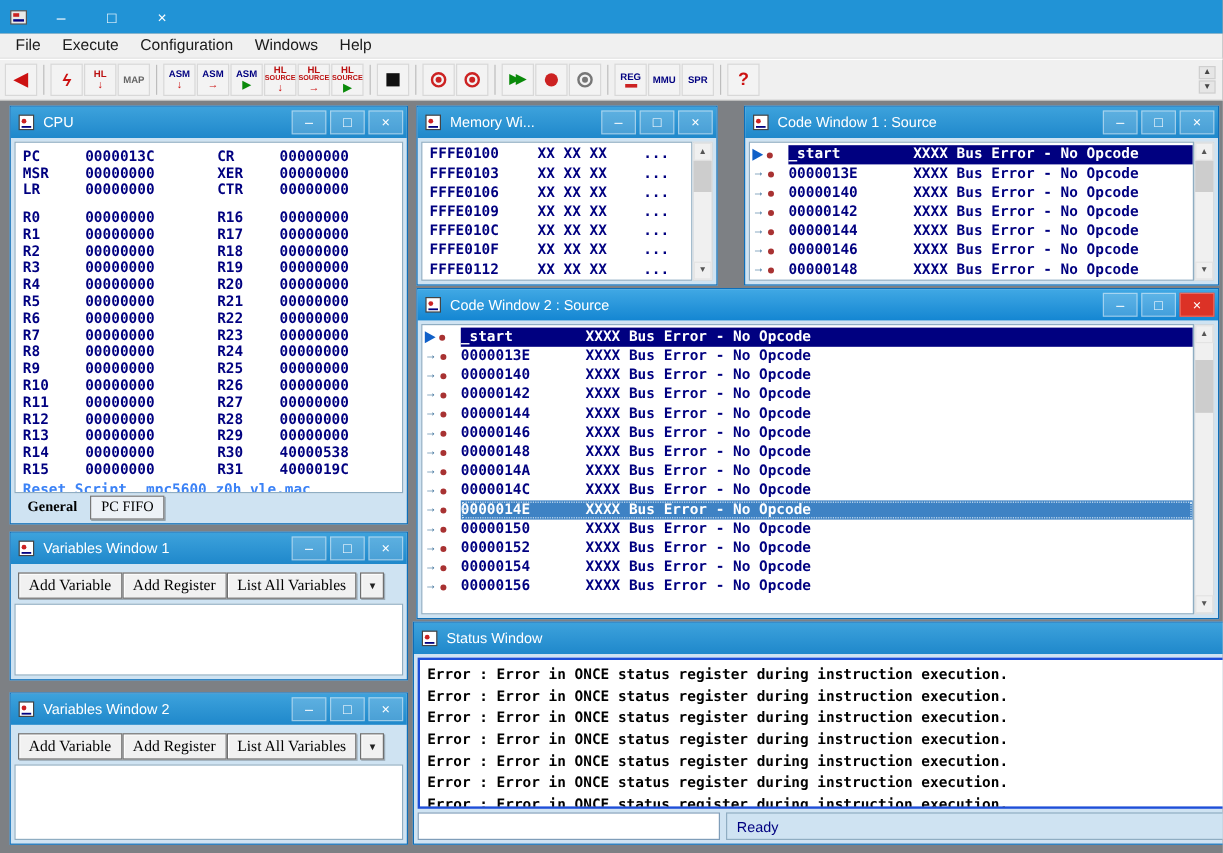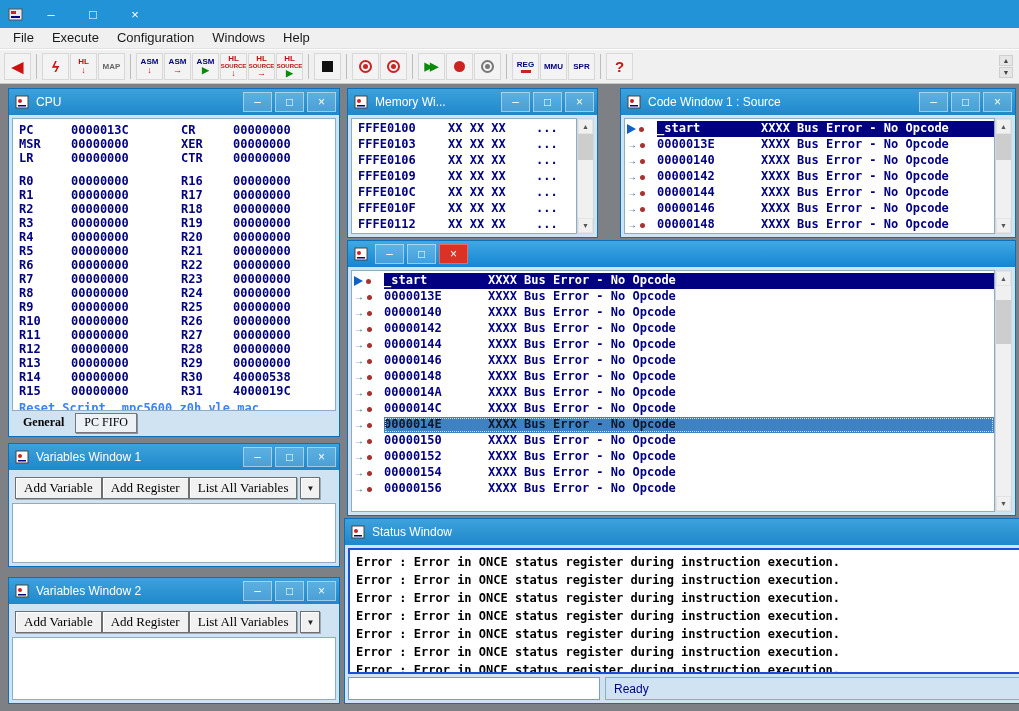--- a/index.html
+++ b/index.html
@@ -107,21 +107,21 @@
   .pc-tri{display:none;width:0;height:0;border-left:9px solid #1060c8;
           border-top:5px solid transparent;border-bottom:5px solid transparent}
   .code-row.row-pc .pc-tri{display:block}
   .step-arrow{color:#27618f;font-size:10px;line-height:1}
   .step-arrow::before{content:"→"}
   .bp-dot{width:5px;height:5px;flex:0 0 5px;border-radius:50%;background:#a83232}
   .code-main{flex:1;display:flex;height:16px;line-height:16px;
              font:bold 12px "DejaVu Sans Mono",monospace;color:#000080;white-space:pre}
   .code-addr{width:104px}
   .row-pc .code-main{background:#000080;color:#fff}
-  .row-sel .code-main{background:#3e82c4;color:#0f172a;outline:1px dotted #cfe3f2;outline-offset:-2px}
+  .row-sel .code-main{background:#3e82c4;color:#ffffff;outline:1px dotted #cfe3f2;outline-offset:-2px}
 
   
   .vscroll{position:absolute;top:0;right:0;bottom:0;width:17px;background:#f0f0f0;
            border:1px solid #cfd8de;display:flex;flex-direction:column}
   .sb{flex:0 0 15px;height:15px;display:flex;align-items:center;justify-content:center;
       color:#555;background:#f0f0f0;border:1px solid #e3e3e3}
   .sb.up::before{content:"▲";font-size:7px}
   .sb.down::before{content:"▼";font-size:7px}
   .strack{flex:1;position:relative}
   .sthumb{position:absolute;left:0;right:0;background:#cdcdcd}
@@ -612,20 +612,21 @@
 
     <div class="win active" style="left:347px;top:156px;width:669px;height:276px">
       <div class="win-title">
         <span class="win-icon">
             <svg width="14" height="14" viewBox="0 0 14 14">
               <rect x="1" y="1" width="12" height="12" fill="#fff" stroke="#444"></rect>
               <circle cx="5" cy="6" r="2" fill="#c22"></circle>
               <rect x="3" y="10" width="8" height="1.5" fill="#000080"></rect>
             </svg>
           </span>
+        <span class="win-title-text">Code Window 2 : Source</span>
         <span class="wbtns">
           <span class="wbtn">–</span>
           <span class="wbtn">□</span>
           <span class="wbtn red">×</span>
         </span>
       </div>
       <div class="win-body">
         <div class="code-view">
 
             <div class="code-row row-pc">

